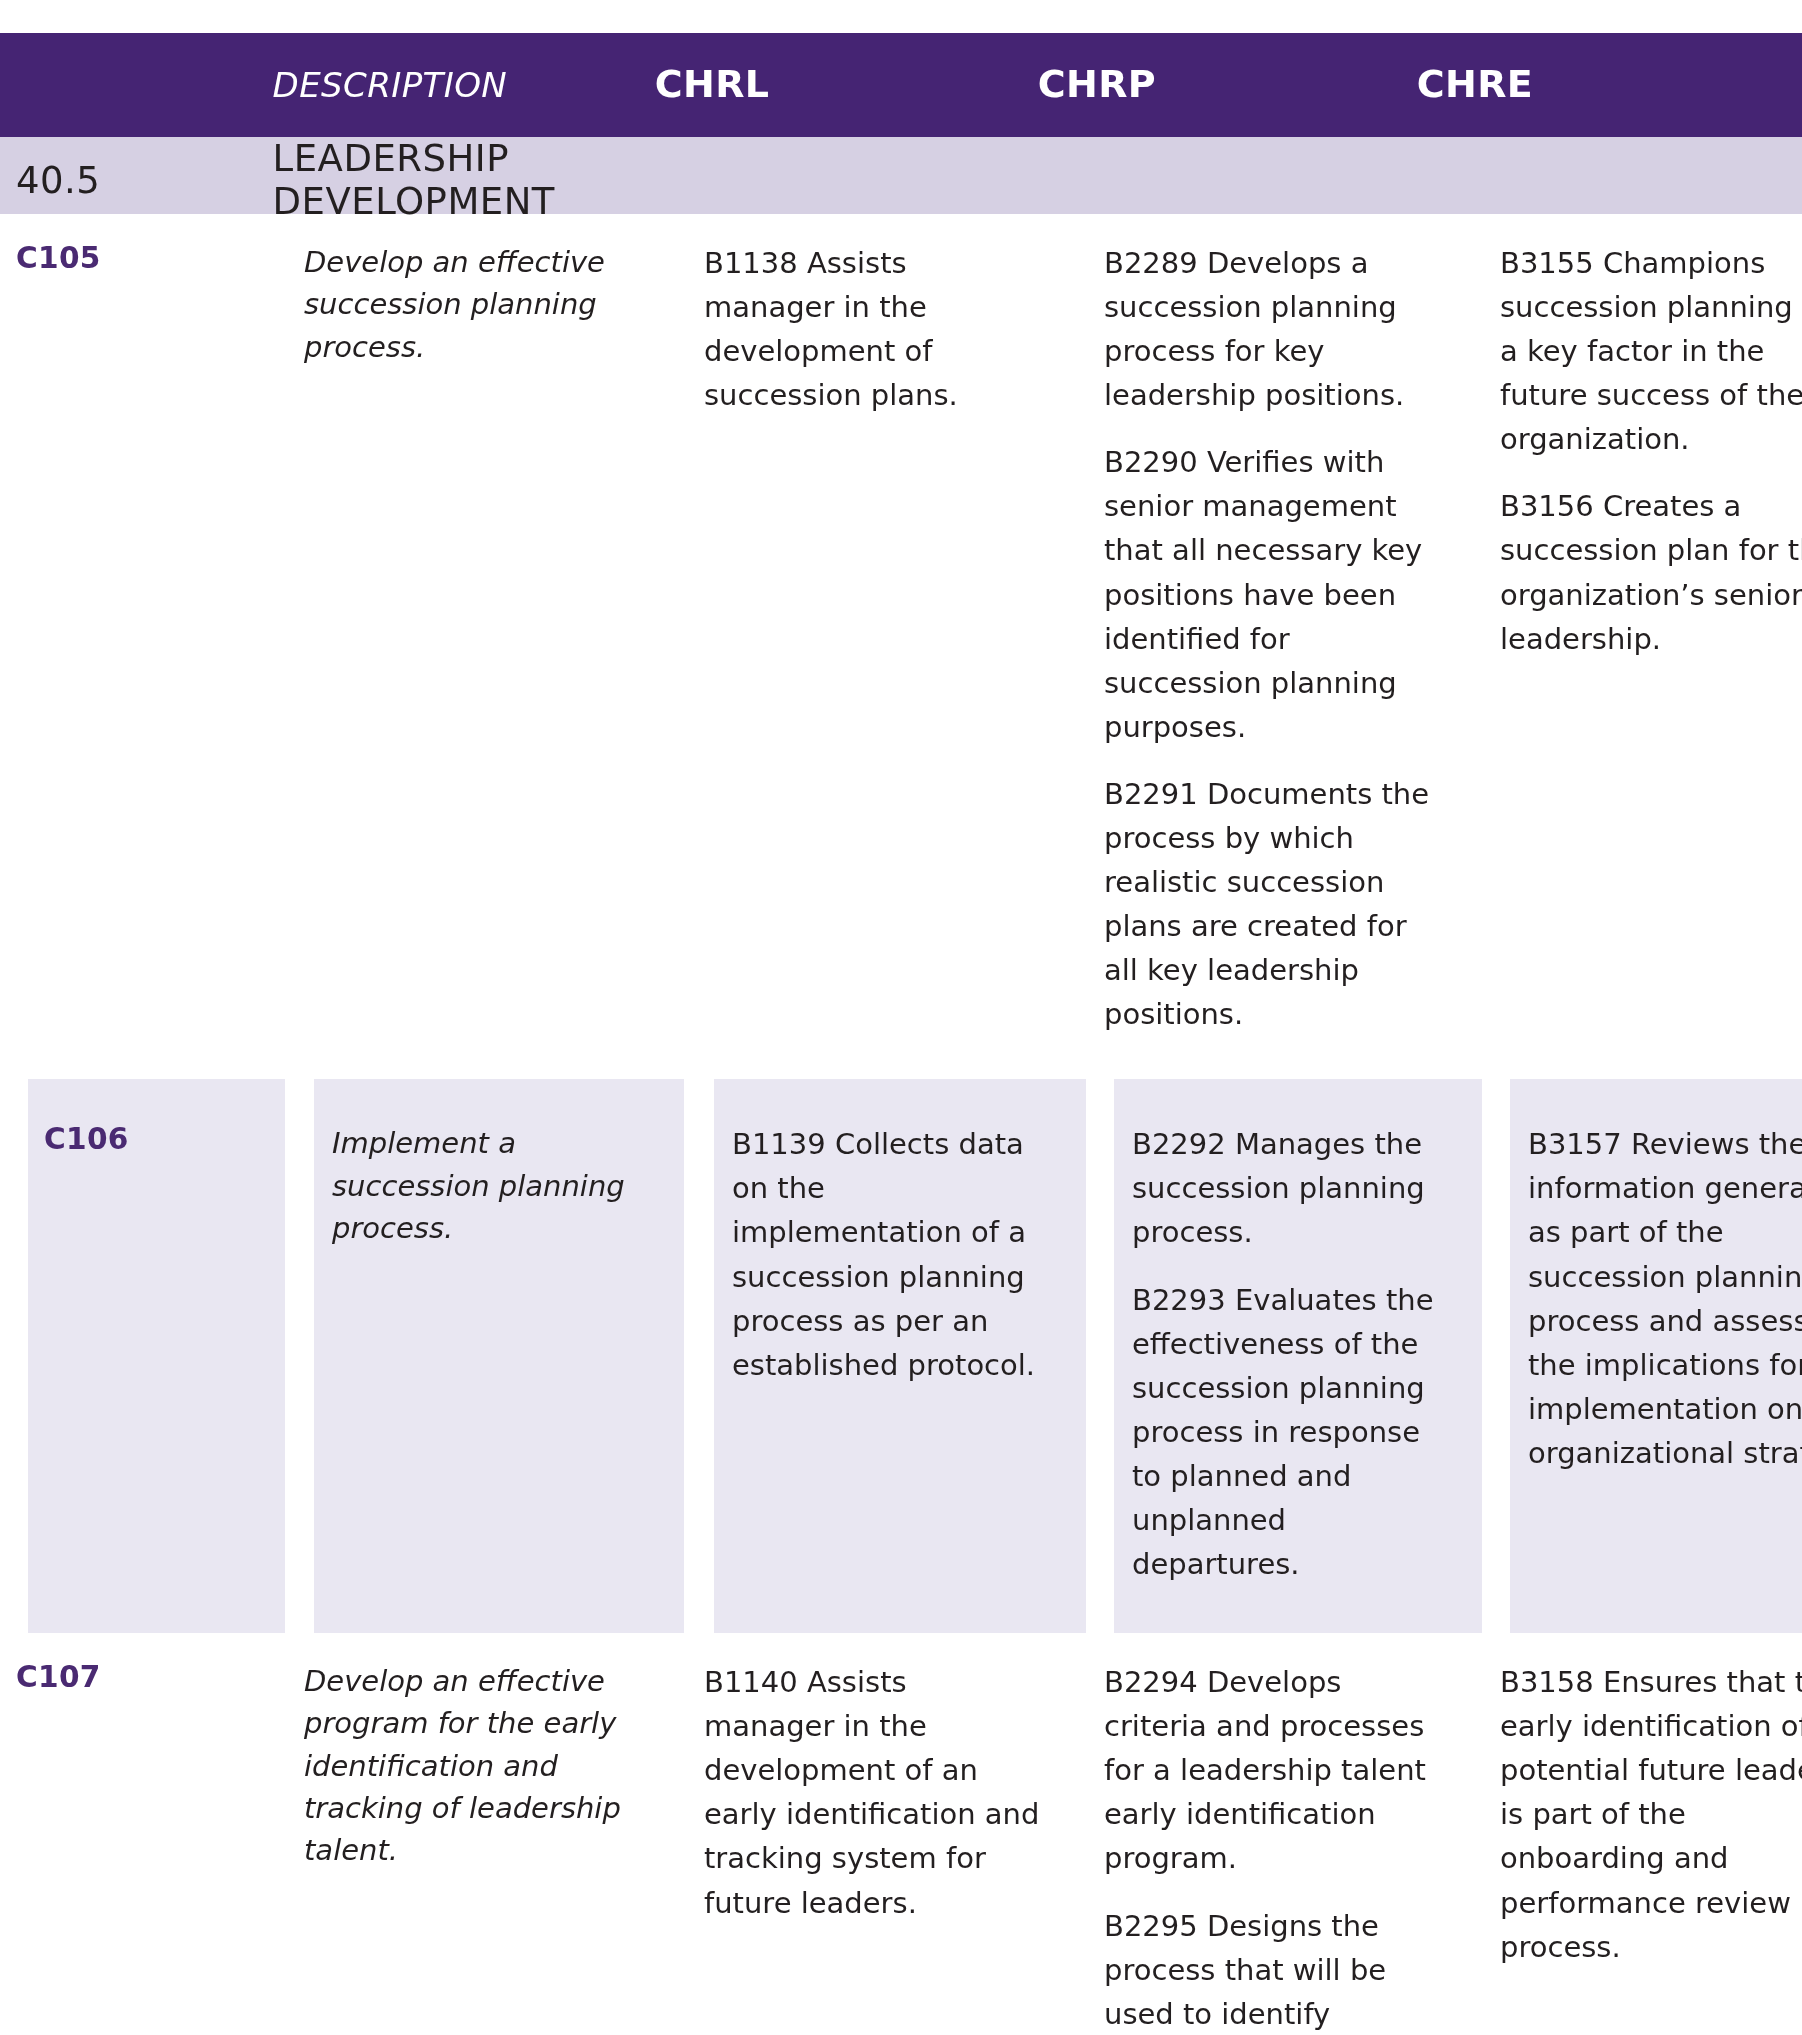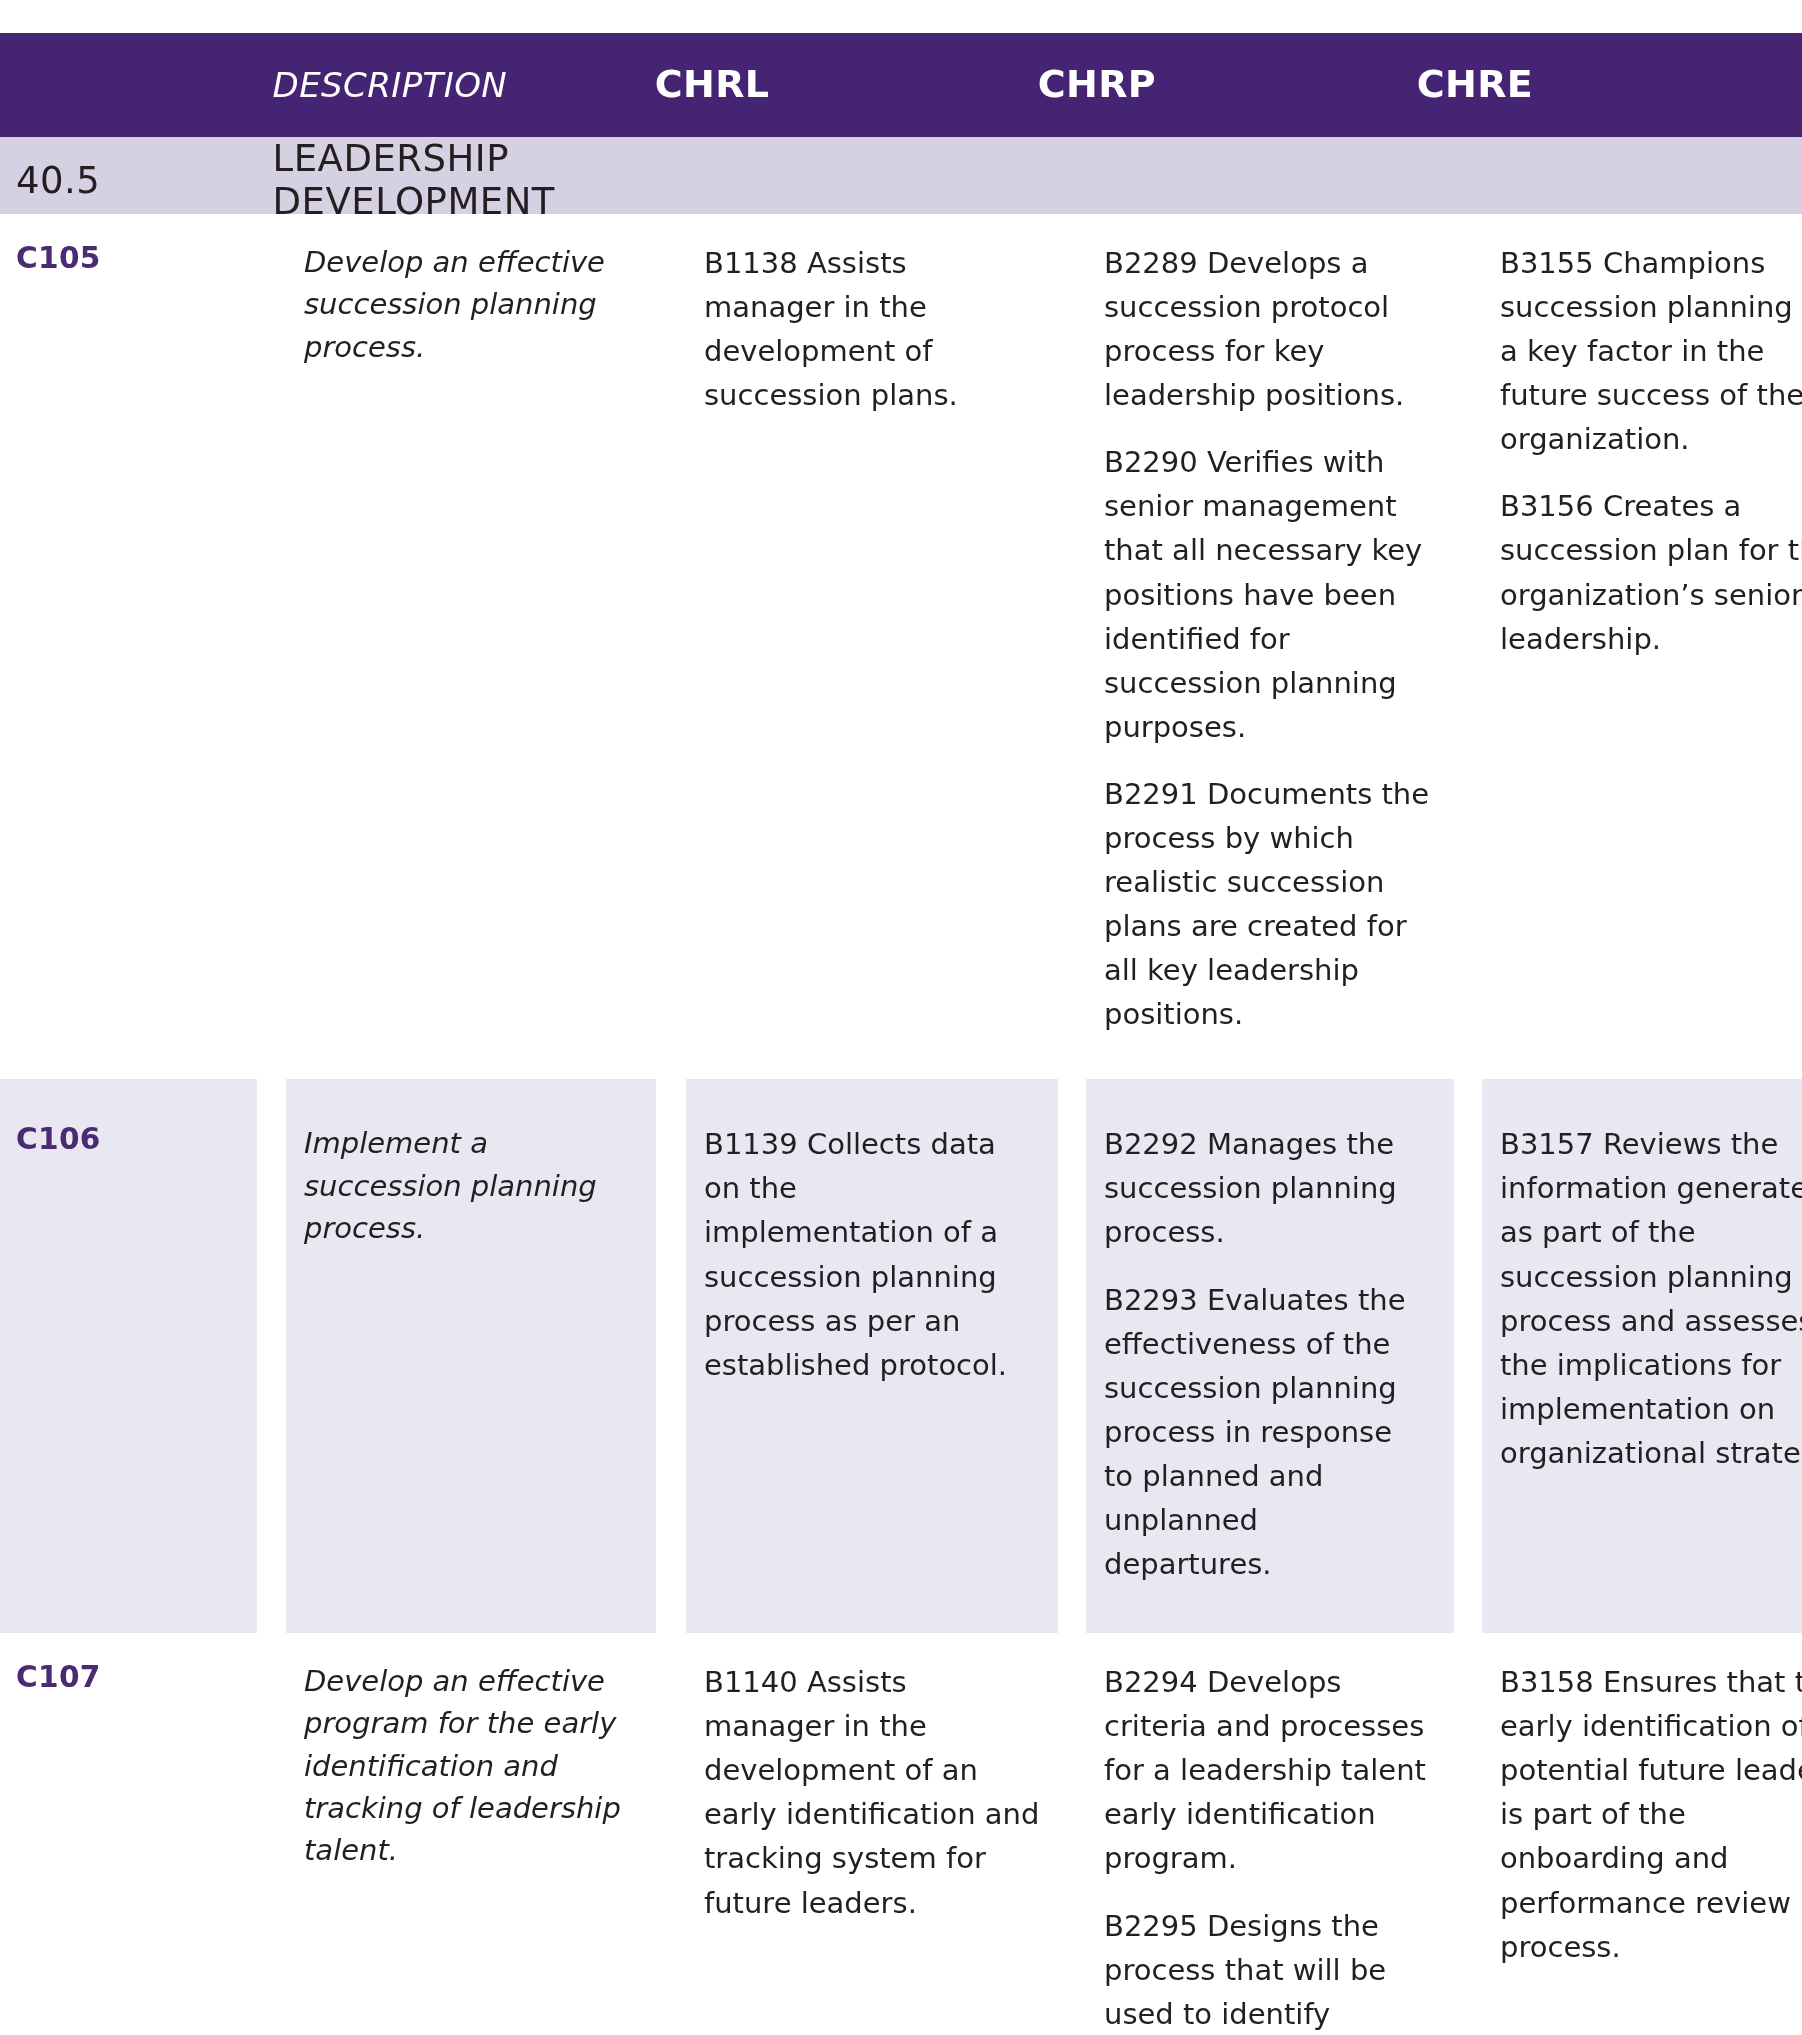--- a/index.html
+++ b/index.html
@@ -115,21 +115,21 @@
 
   .beh {
     font-size: 29px;
     line-height: 1.52;
     color: #231f20;
     font-weight: 400;
   }
   .beh + .beh { margin-top: 23px; }
 
   .row-c105 { min-height: 681px; }
-  .row-c106 { min-height: 502px; }
+  .row-c106 { min-height: 502px; padding-left: 28px; }
   .row-c107 { min-height: 421px; }
 </style>
 </head>
 <body>
 
 <div class="sheet">
 
   <div class="header-bar grid">
     <div class="hcell spacer"></div>
     <div class="hcell desc">DESCRIPTION</div>
@@ -150,21 +150,21 @@
     <div class="cell code-cell c1">
       <div class="code">C105</div>
     </div>
     <div class="cell c2">
       <div class="desc-text">Develop an effective succession planning process.</div>
     </div>
     <div class="cell c3">
       <div class="beh">B1138 Assists manager in the development of succession plans.</div>
     </div>
     <div class="cell c4">
-      <div class="beh">B2289 Develops a succession protocol process for key leadership positions.</div>
+      <div class="beh">B2289 Develops a succession planning process for key leadership positions.</div>
       <div class="beh">B2290 Verifies with senior management that all necessary key positions have been identified for succession planning purposes.</div>
       <div class="beh">B2291 Documents the process by which realistic succession plans are created for all key leadership positions.</div>
     </div>
     <div class="cell c5">
       <div class="beh">B3155 Champions succession planning as a key factor in the future success of the organization.</div>
       <div class="beh">B3156 Creates a succession plan for the organization’s senior leadership.</div>
     </div>
   </div>
 
   <div class="row shaded row-c106">

